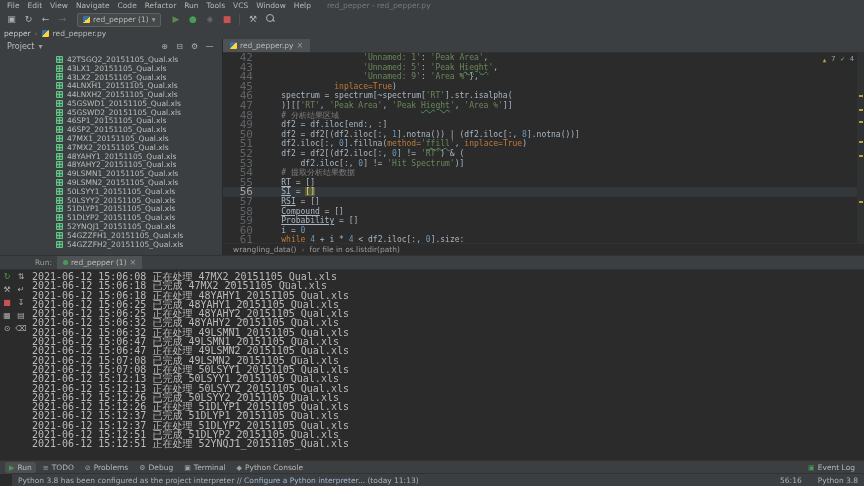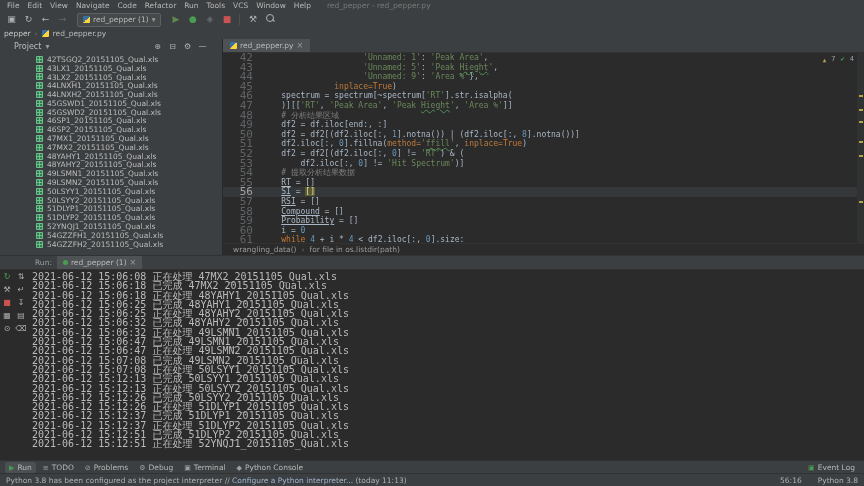--- a/index.html
+++ b/index.html
@@ -20,25 +20,25 @@
   .py-icon{width:7px;height:7px;border-radius:1px;background:linear-gradient(135deg,#3771a2 50%,#ffd43b 50%);flex:none;}
   .search-glass{position:relative;width:6px;height:6px;border:1px solid #afb1b3;border-radius:50%;display:inline-block;}
   .search-glass::after{content:"";position:absolute;left:5px;top:5px;width:3px;height:1px;background:#afb1b3;transform:rotate(45deg);}
 
   
   #navbar{position:absolute;top:28px;left:0;right:0;height:11px;background:#3c3f41;display:flex;align-items:center;font-size:7.5px;gap:4px;padding-left:4px;color:#bbbbbb;}
   .crumb-sep{color:#777;}
 
   
   #project{position:absolute;top:39px;left:0;width:222px;height:216px;background:#3c3f41;border-right:1px solid #282828;}
-  #project-header{height:14px;display:flex;align-items:center;font-size:8px;padding:0 14px;gap:4px;color:#bbbbbb;}
+  #project-header{height:14px;display:flex;align-items:center;font-size:8px;padding:0 7px;gap:4px;color:#bbbbbb;}
   #project-header .spacer{flex:1;}
   .ph-icon{width:11px;text-align:center;font-size:8px;color:#afb1b3;}
   #project-tree{position:absolute;top:16px;left:0;right:0;bottom:0;overflow:hidden;}
-  .tree-item{height:8.8px;display:flex;align-items:center;padding-left:36px;gap:4px;font-size:7.5px;color:#bbbbbb;white-space:nowrap;}
+  .tree-item{height:8.8px;display:flex;align-items:center;padding-left:56px;gap:4px;font-size:7.5px;color:#bbbbbb;white-space:nowrap;}
   .xls-icon{flex:none;width:7px;height:7px;border-radius:1px;background-color:#2e7d4f;background-image:linear-gradient(#6fbf8d 1px,transparent 1px),linear-gradient(90deg,#6fbf8d 1px,transparent 1px);background-size:3px 3px;}
 
   
   #editor{position:absolute;top:39px;left:223px;right:0;height:216px;background:#2b2b2b;}
   #editor-tabs{height:13px;background:#3c3f41;display:flex;align-items:stretch;border-bottom:1px solid #323232;}
   .ed-tab{display:flex;align-items:center;gap:3px;background:#4e5254;padding:0 7px;font-size:7.5px;color:#bbbbbb;}
   .tab-close{color:#9b9b9b;font-size:8px;}
   #editor-body{position:absolute;top:14px;left:0;right:0;bottom:11px;font-family:"DejaVu Sans Mono","Liberation Mono",monospace;font-size:8px;line-height:9.6px;overflow:hidden;}
   .code-row{display:flex;height:9.6px;white-space:pre;}
   .code-row.current{background:#34383b;}
@@ -73,21 +73,21 @@
   .rt-icon{font-size:8px;line-height:10px;color:#afb1b3;}
   #console{position:absolute;left:30px;top:0;right:0;bottom:0;font-family:"DejaVu Sans Mono","Liberation Mono",monospace;font-size:10px;line-height:9.3px;padding:3px 0 0 2px;color:#bbbbbb;white-space:pre;overflow:hidden;}
 
   
   #stripe{position:absolute;top:460px;left:0;right:0;height:13px;background:#3c3f41;border-top:1px solid #323232;display:flex;align-items:center;font-size:7.5px;gap:3px;padding:0 5px;color:#b7b7b7;}
   .stripe-btn{display:flex;align-items:center;gap:3px;padding:0 4px;height:11px;border-radius:2px;}
   .stripe-btn.active{background:#4c5052;}
   .stripe-glyph{font-size:7px;color:#9da0a3;}
   .stripe-glyph.green{color:#499C54;}
   .stripe-spacer{flex:1;}
-  #statusbar{position:absolute;top:473px;left:0;right:0;height:13px;background:#3c3f41;border-top:1px solid #323232;display:flex;align-items:center;font-size:7.5px;color:#b0b0b0;padding:0 6px;gap:16px;white-space:nowrap;}
+  #statusbar{position:absolute;top:473px;left:12px;right:0;height:13px;background:#3c3f41;border-top:1px solid #323232;display:flex;align-items:center;font-size:7.5px;color:#b0b0b0;padding:0 6px;gap:16px;white-space:nowrap;}
   #status-msg{flex:1;overflow:hidden;}
 </style>
 </head>
 <body>
 
 <div id="app">
 
   <div id="titlebar">
     <span style="display:flex;">
         <span class="menu-item">File</span>

